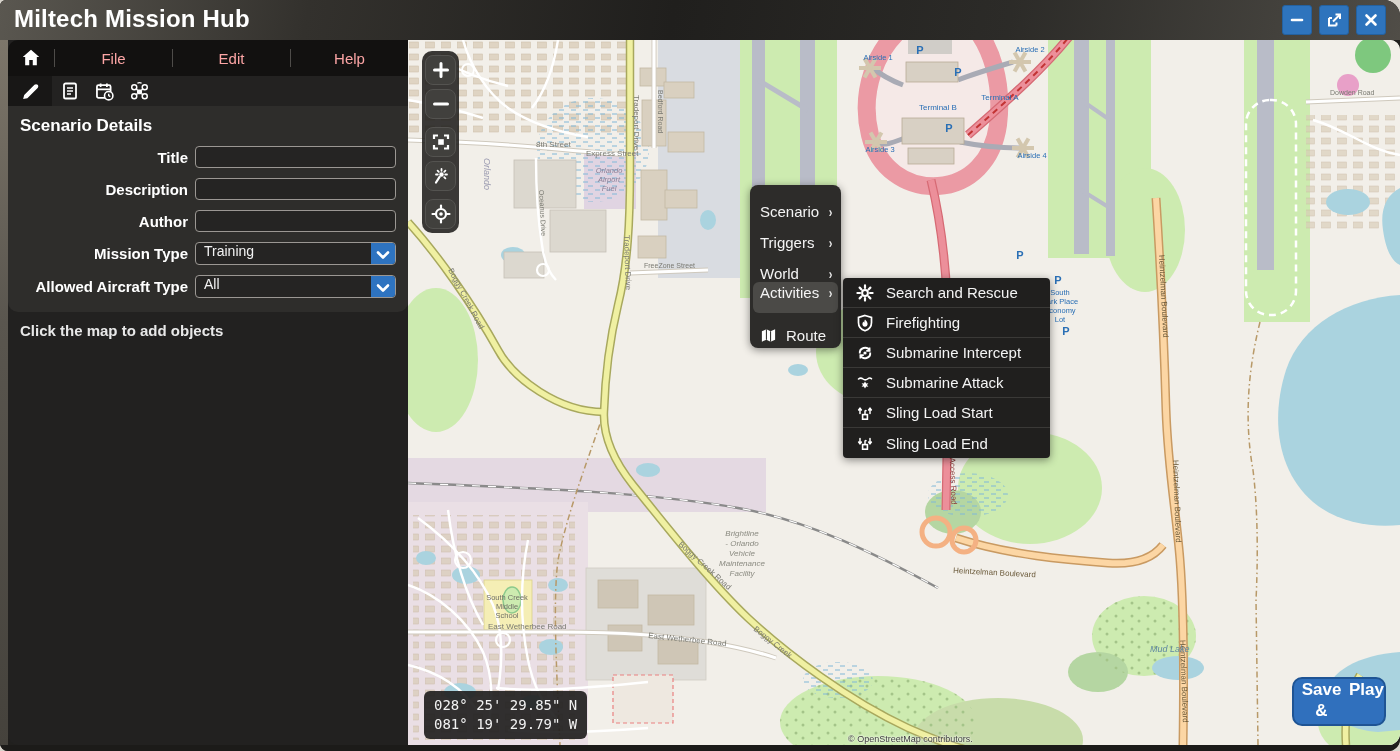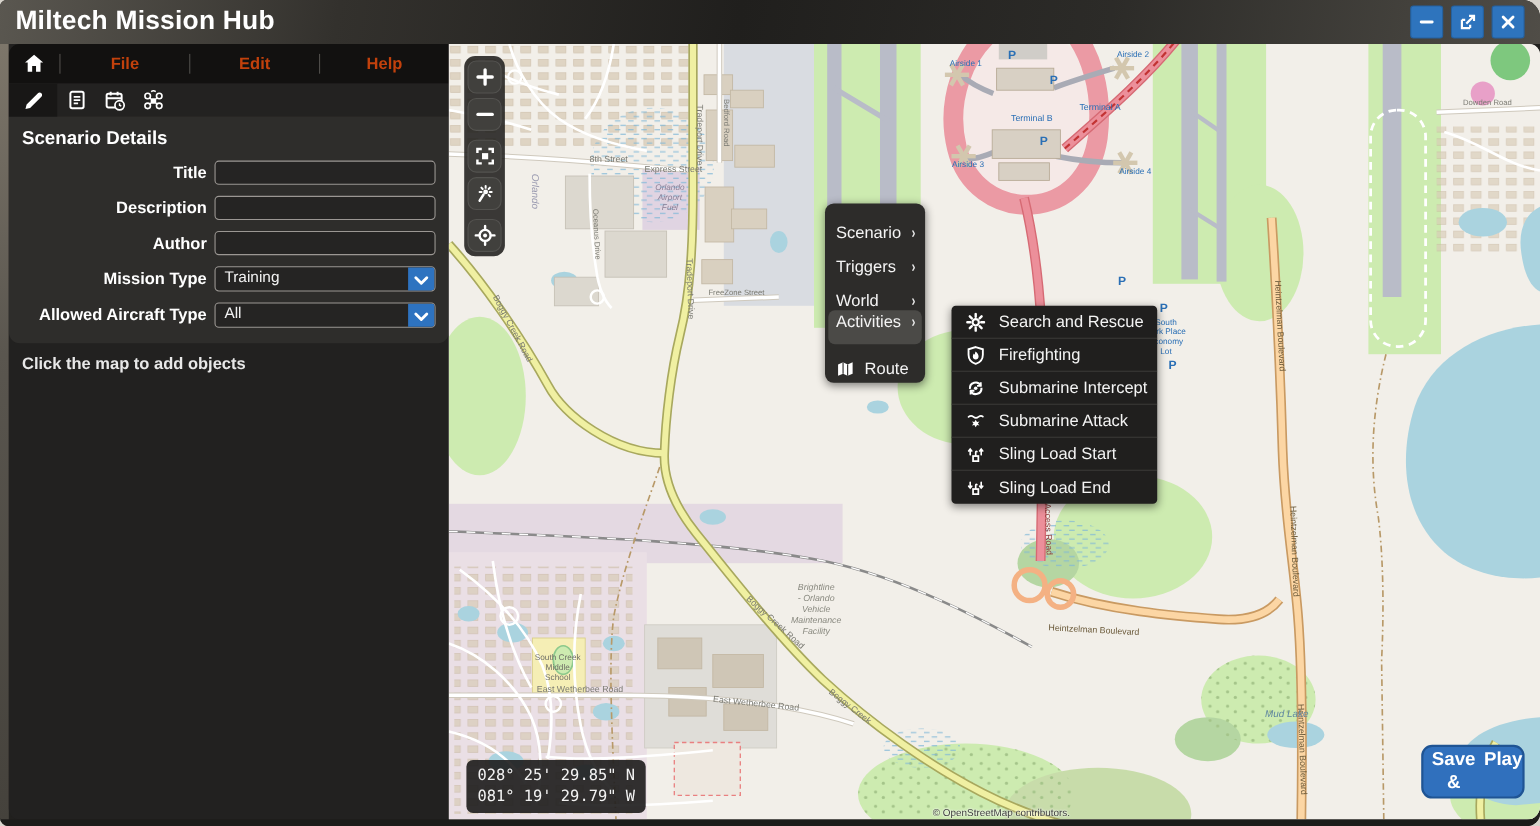--- a/index.html
+++ b/index.html
@@ -18,21 +18,21 @@
   .content { position:absolute; left:0; top:40px; width:1400px; height:705px; display:flex; background:#21201e; }
   .left-edge { width:8px; height:705px; background:linear-gradient(#7d766a,#5a564f 40%,#45423c); }
   .sidebar { width:400px; height:705px; background:#222120; border-bottom-left-radius:10px; overflow:hidden; position:relative; }
   .map-area { position:relative; width:992px; height:705px; overflow:hidden; border-radius:0 10px 12px 0; background:#f2efe9; }
   .bottom-bar { position:absolute; left:0; top:745px; width:1400px; height:6px; background:#1c1b19; }
 
   
   .menubar { height:36px; background:#121110; border-top-left-radius:10px; display:flex; align-items:center; }
   .home-btn { width:46px; height:36px; display:flex; align-items:center; justify-content:center; cursor:pointer; }
   .menu-sep { width:1px; height:18px; background:#4e4c49; }
-  .menu-item { flex:1; text-align:center; color:#c2410c; font-size:15px; cursor:pointer;font-weight:bold; }
+  .menu-item { flex:1; text-align:center; color:#fca5a5; font-size:15px; cursor:pointer; }
 
   
   .tools { height:30px; background:#232221; display:flex; align-items:center; }
   .tool-btn { width:35px; height:30px; display:flex; align-items:center; justify-content:center; cursor:pointer; }
   .tool-btn.active { width:44px; background:#181716; }
 
   
   .form-panel { background:#2e2d2b; border-radius:0 0 10px 10px; padding:8px 12px 14px 12px; }
   .panel-heading { color:#ffffff; font-size:17px; font-weight:bold; margin:2px 0 8px 0; }
   .form-row { display:flex; align-items:center; margin-top:10px; }
@@ -55,22 +55,22 @@
   .mb-gap-s { margin-top:4px; } .mb-gap-l { margin-top:8px; }
 
   .context-menu { position:absolute; left:342px; top:145px; width:91px; background:#2d2c2a; border-radius:8px;
     padding:4px 0; box-shadow:0 2px 8px rgba(0,0,0,.45); }
   .cm-item { height:31px; display:flex; align-items:flex-end; padding:0 8px 0 10px; color:#f4f4f4; font-size:15px; cursor:pointer; }
   .cm-item.active { background:#4b4a47; border-radius:6px; margin:0 3px; padding:0 5px 12px 7px; }
   .cm-label { flex:1; }
   .cm-chevron { color:#e8e8e8; font-size:15px; font-weight:bold; transform:scaleX(.72); }
   .cm-icon { margin-right:9px; display:flex; }
 
-  .submenu { position:absolute; left:435px; top:238px; width:187px; background:#201f1e; border-radius:4px;
-    overflow:hidden; box-shadow:0 2px 8px rgba(0,0,0,.45);margin-left:22px; }
+  .submenu { position:absolute; left:435px; top:238px; width:207px; background:#201f1e; border-radius:4px;
+    overflow:hidden; box-shadow:0 2px 8px rgba(0,0,0,.45); }
   .sm-item { height:30px; display:flex; align-items:center; padding:0 8px; color:#f4f4f4; font-size:15px;
     border-bottom:1px solid #3a3937; cursor:pointer; }
   .sm-item:last-child { border-bottom:none; }
   .sm-icon { width:22px; display:flex; justify-content:center; margin:0 10px 0 3px; }
 
   .coords { position:absolute; left:16px; top:651px; background:rgba(33,32,31,.92); border-radius:6px;
     padding:5px 10px; color:#f2f2f2; font-family:"DejaVu Sans Mono", monospace; font-size:14px; line-height:19px; white-space:pre; }
 
   .save-play { position:absolute; left:884px; top:637px; width:94px; height:49px; background:#3070bd;
     border:2px solid #1f5494; border-radius:10px; color:#ffffff; font-size:17px; font-weight:bold;

